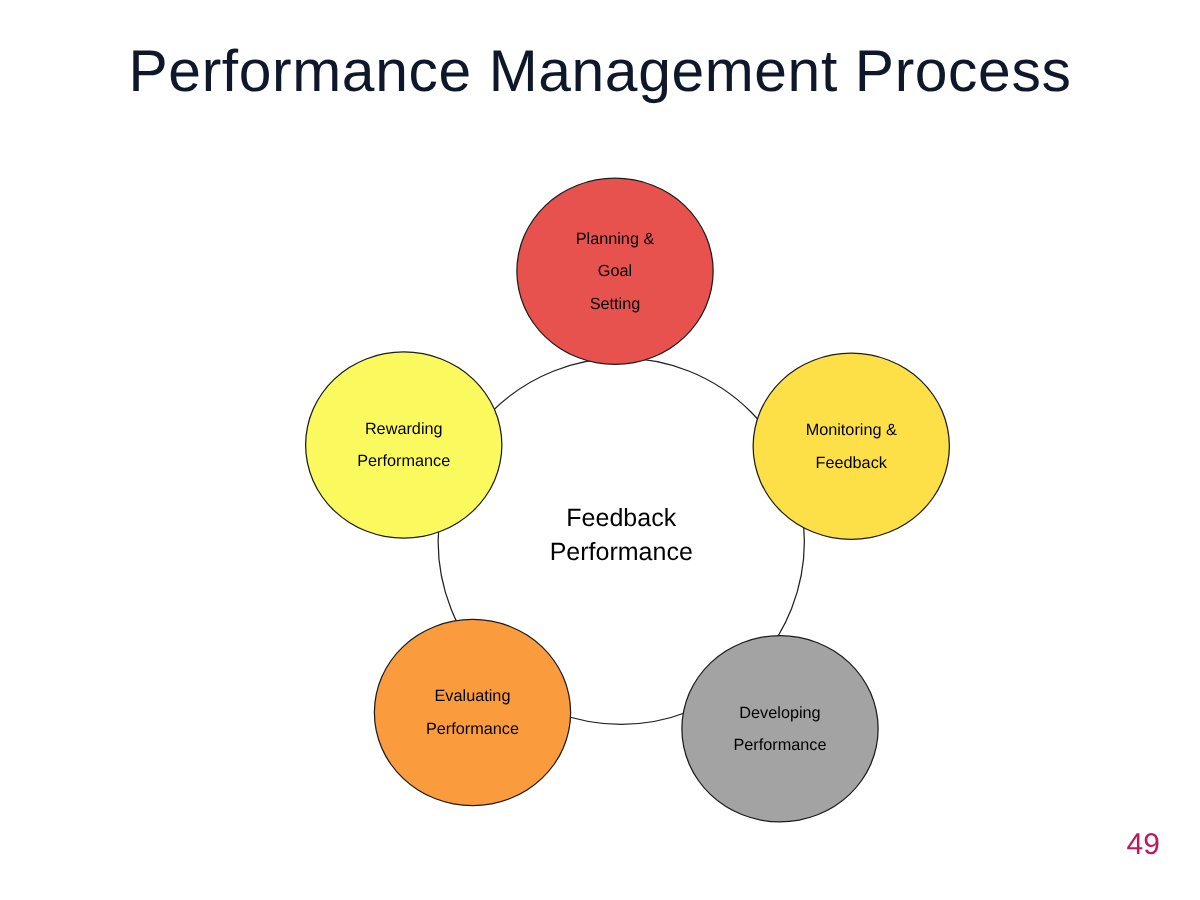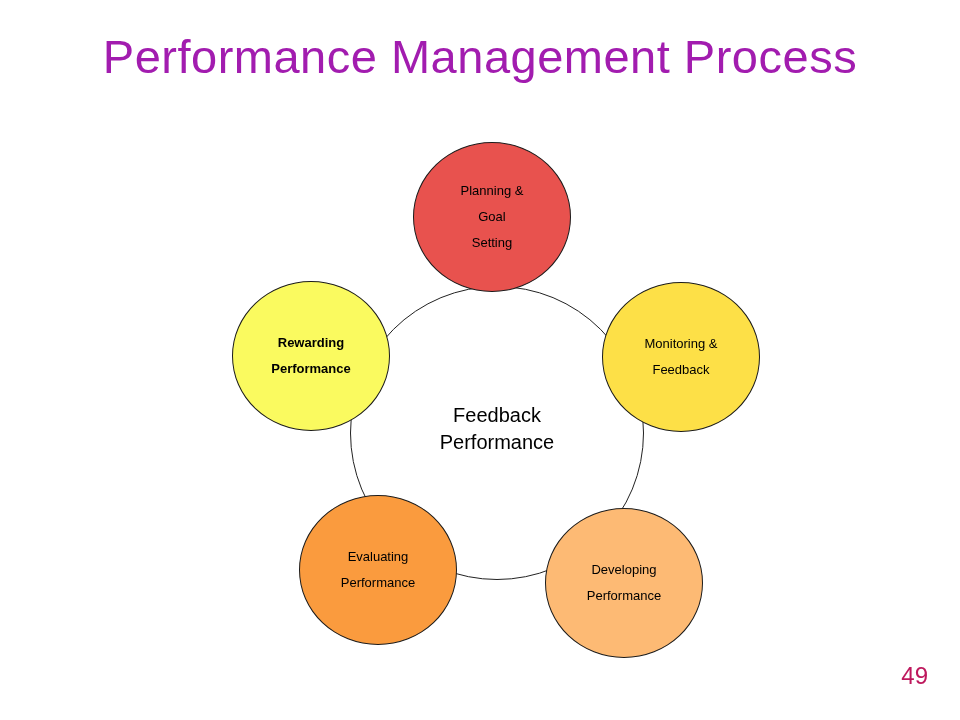--- a/index.html
+++ b/index.html
@@ -19,21 +19,21 @@
   .slide-title {
     position: absolute;
     top: 30px;
     left: 0;
     width: 960px;
     text-align: center;
     font-size: 47px;
     font-weight: 400;
     line-height: 1.15;
     letter-spacing: 0.5px;
-    color: #a21caf;
+    color: #0f172a;
     white-space: nowrap;
   }
   
   .ring {
     position: absolute;
     left: 350px;
     top: 286px;
     width: 294px;
     height: 294px;
     border: 1.4px solid #222222;
@@ -66,21 +66,21 @@
     align-items: center;
     justify-content: center;
     text-align: center;
     font-size: 13px;
     line-height: 26px;
     white-space: pre-line;
     z-index: 2;
   }
   .node-planning   { left: 413px; top: 142px; }
   .node-monitoring { left: 602px; top: 282px; }
-  .node-rewarding  { left: 232px; top: 281px; font-weight: bold; }
+  .node-rewarding  { left: 244px; top: 281px; }
   .node-developing { left: 545px; top: 508px; }
   .node-evaluating { left: 299px; top: 495px; }
 
   .page-number {
     position: absolute;
     top: 664px;
     right: 32px;
     font-size: 24px;
     line-height: 1;
     color: #be185d;
@@ -98,21 +98,21 @@
   <div class="hub-label">Feedback
 Performance</div>
 
   <div class="node node-planning" style="background-color: rgb(232, 82, 78);">Planning &amp;
 Goal
 Setting</div>
 
   <div class="node node-monitoring" style="background-color: #fde047;">Monitoring &amp;
 Feedback</div>
 
-  <div class="node node-developing" style="background-color: #fdba74;">Developing
+  <div class="node node-developing" style="background-color: #a3a3a3;">Developing
 Performance</div>
 
   <div class="node node-evaluating" style="background-color: rgb(250, 155, 62);">Evaluating
 Performance</div>
 
   <div class="node node-rewarding" style="background-color: rgb(250, 250, 95);">Rewarding
 Performance</div>
 
   <div class="page-number">49</div>
 

